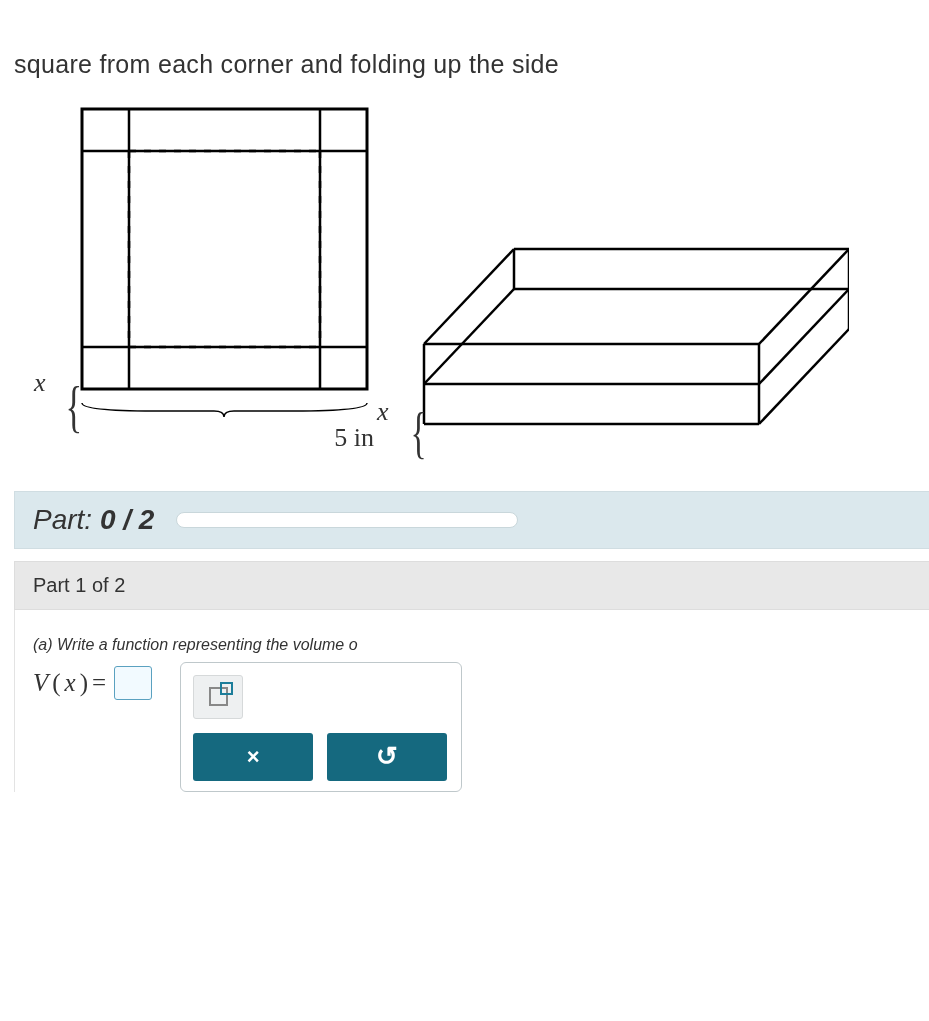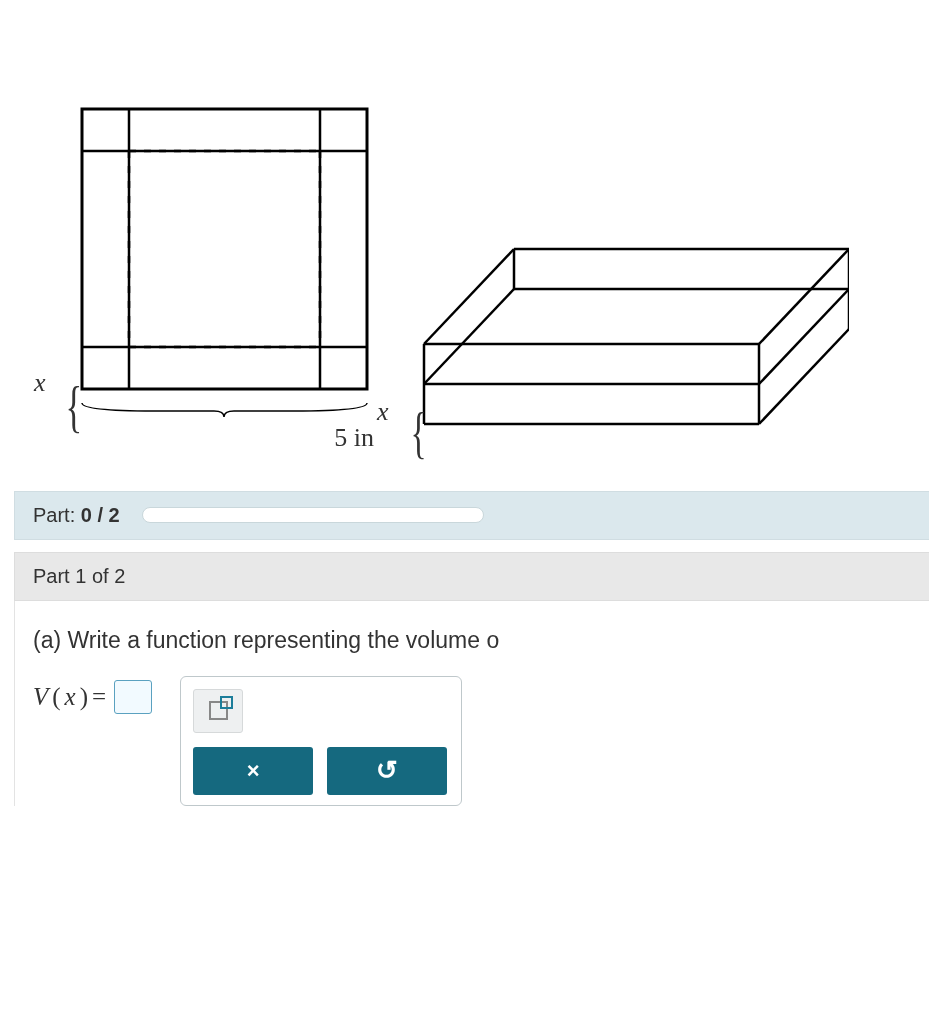--- a/index.html
+++ b/index.html
@@ -72,21 +72,22 @@
     display: flex;
     align-items: center;
     gap: 22px;
     margin-bottom: 12px;
     border: 1px solid #d0dde2;
     border-right: none;
     width: 930px;
     box-sizing: border-box;
   }
   .part-count {
-    font-size: 20px;
+    font-size: 28px;
+    font-style: italic;
   }
   .part-count .bold { font-weight: bold; }
   .pbar {
     width: 340px;
     height: 14px;
     background: #fff;
     border-radius: 8px;
     border: 1px solid #c9d7db;
   }
   .part-header {
@@ -98,22 +99,23 @@
     width: 930px;
     box-sizing: border-box;
   }
   .part-body {
     border-left: 1px solid #e3e3e3;
     padding: 26px 18px 0 18px;
     width: 930px;
     box-sizing: border-box;
   }
   .question-line {
-    font-size: 23px;
-    margin-bottom: 22px;
+    font-size: 16px;
+    margin-bottom: 8px;
+    font-style: italic;
   }
   .answer-row {
     display: flex;
     align-items: flex-start;
     gap: 28px;
   }
   .vx-equation {
     font-family: "Times New Roman", serif;
     font-style: italic;
     font-size: 25px;
@@ -180,21 +182,21 @@
     font-size: 26px;
     transform: scaleX(-1);
     display: inline-block;
   }
 </style>
 </head>
 <body>
 
 <div class="problem-text">
   <br>
-  <br>
+  <span>square from each corner and folding up the side</span><br>
 </div>
 
 <div class="figures">
   <div class="fig1">
     <span class="fig1-label-x">x</span>
     <span class="brace-v">{</span>
     <svg width="300" height="290">
       <rect x="8" y="4" width="285" height="280" fill="none" stroke="#000" stroke-width="3"></rect>
       <line x1="55" y1="4" x2="55" y2="284" stroke="#000" stroke-width="2.5"></line>
       <line x1="246" y1="4" x2="246" y2="284" stroke="#000" stroke-width="2.5"></line>

